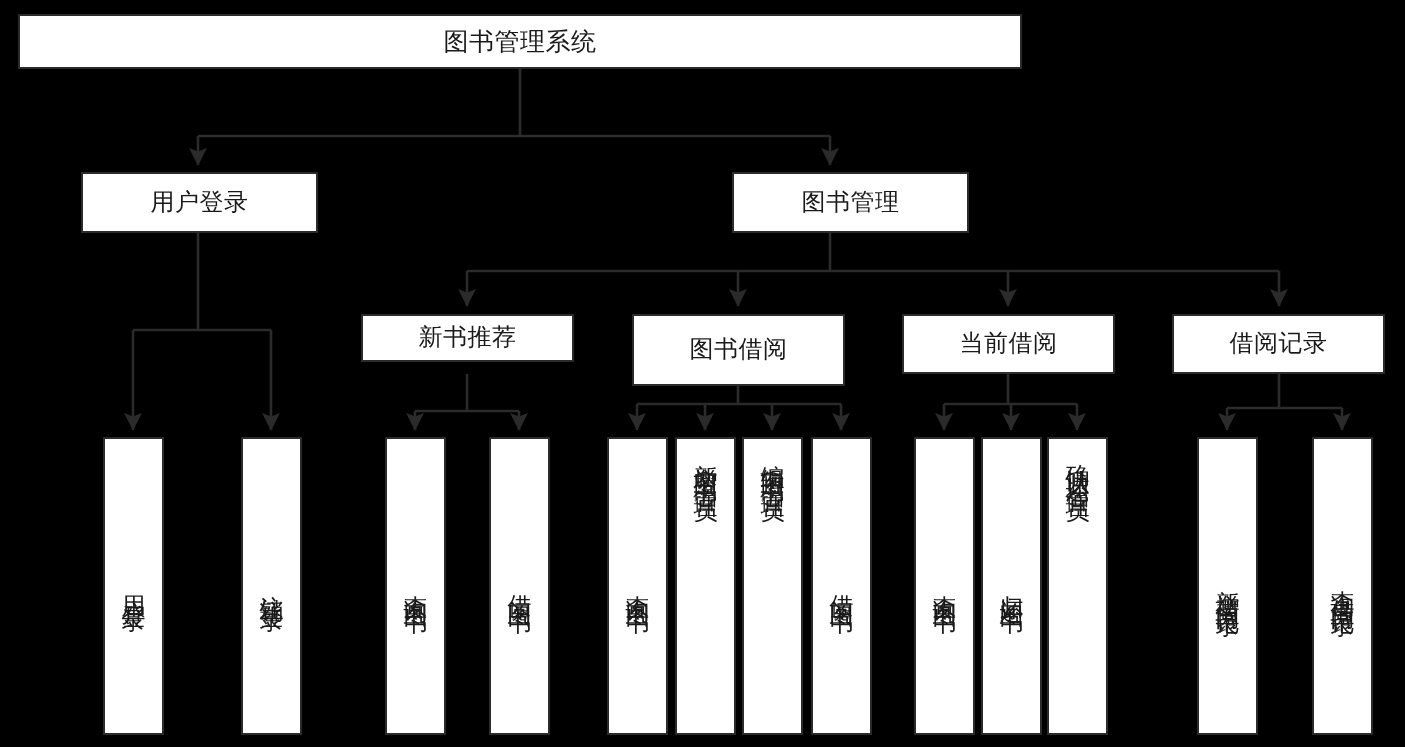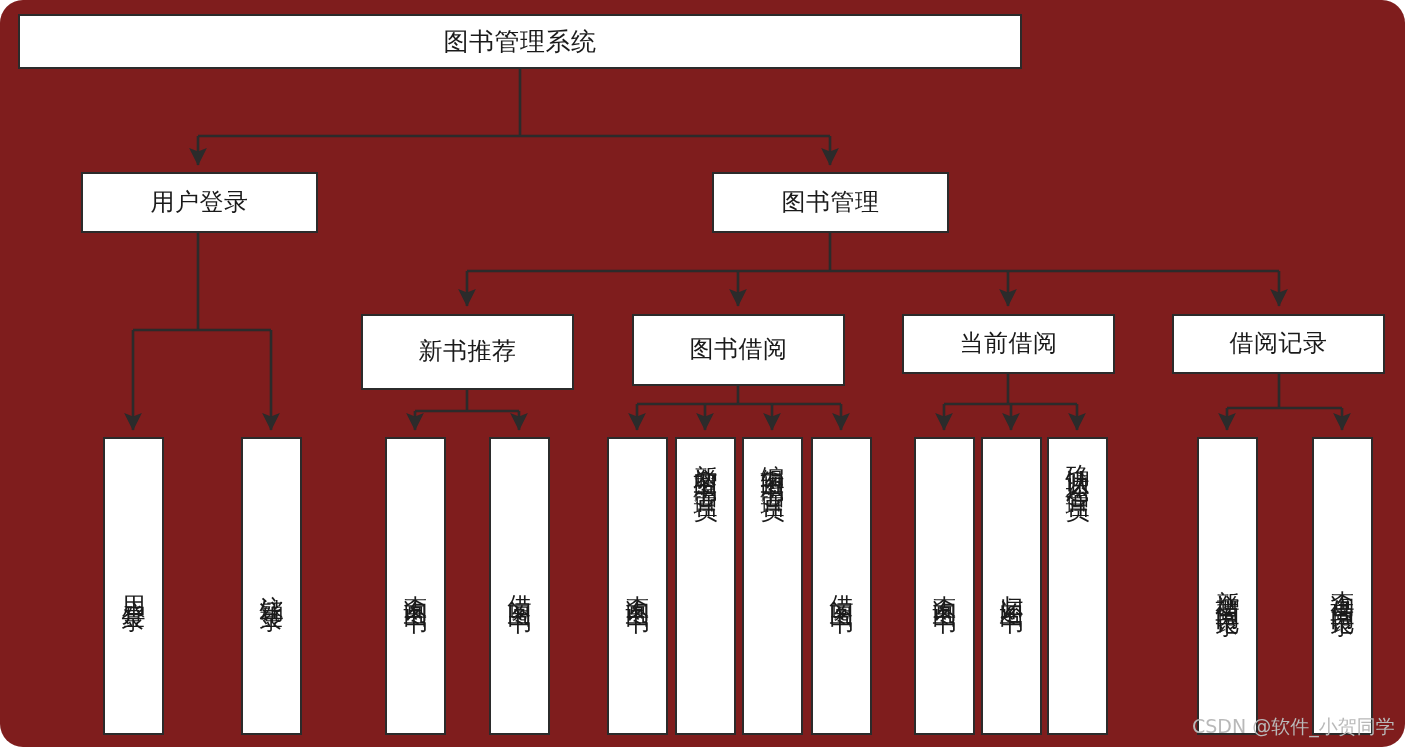--- a/index.html
+++ b/index.html
@@ -8,23 +8,22 @@
     padding: 0;
     background: #ffffff;
   }
   body {
     font-family: "DejaVu Sans", "Liberation Sans", sans-serif;
   }
   #diagram-root {
     position: relative;
     width: 1405px;
     height: 747px;
-    background: #7f1d1d;
+    background: #000000;
     overflow: hidden;
-    border-radius: 23px;
   }
   #edges-layer {
     position: absolute;
     left: 0;
     top: 0;
     width: 1405px;
     height: 747px;
     pointer-events: none;
   }
   .node {
@@ -127,25 +126,25 @@
     </g>
   </svg>
 
   <div class="node root" style="left:18px; top:14px; width:1004px; height:55px;">
     <span class="node-label">图书管理系统</span>
   </div>
 
   <div class="node level2" style="left:81px; top:172px; width:237px; height:61px;">
     <span class="node-label">用户登录</span>
   </div>
-  <div class="node level2" style="left:712px; top:172px; width:237px; height:61px;">
+  <div class="node level2" style="left:732px; top:172px; width:237px; height:61px;">
     <span class="node-label">图书管理</span>
   </div>
 
-  <div class="node level3" style="left:361px; top:314px; width:213px; height:76px;">
+  <div class="node level3" style="left:361px; top:314px; width:213px; height:48px;">
     <span class="node-label">新书推荐</span>
   </div>
   <div class="node level3" style="left:632px; top:314px; width:213px; height:72px;">
     <span class="node-label">图书借阅</span>
   </div>
   <div class="node level3" style="left:902px; top:314px; width:213px; height:60px;justify-content:center;">
     <span class="node-label">当前借阅</span>
   </div>
   <div class="node level3" style="left:1172px; top:314px; width:213px; height:60px;font-family:Liberation Serif, serif;">
     <span class="node-label">借阅记录</span>
@@ -188,15 +187,14 @@
     <span class="node-label">确认归还（管理员）</span>
   </div>
 
   <div class="node leaf center-text" style="left:1197px; top:437px; width:61px; height:298px;">
     <span class="node-label">新增借阅记录</span>
   </div>
   <div class="node leaf center-text" style="left:1312px; top:437px; width:61px; height:298px;">
     <span class="node-label">查询借阅记录</span>
   </div>
 
-  <div class="watermark" style="left:1192px; top:714px;">CSDN @软件_小贺同学</div>
 
 </div>
 
 </body></html>

